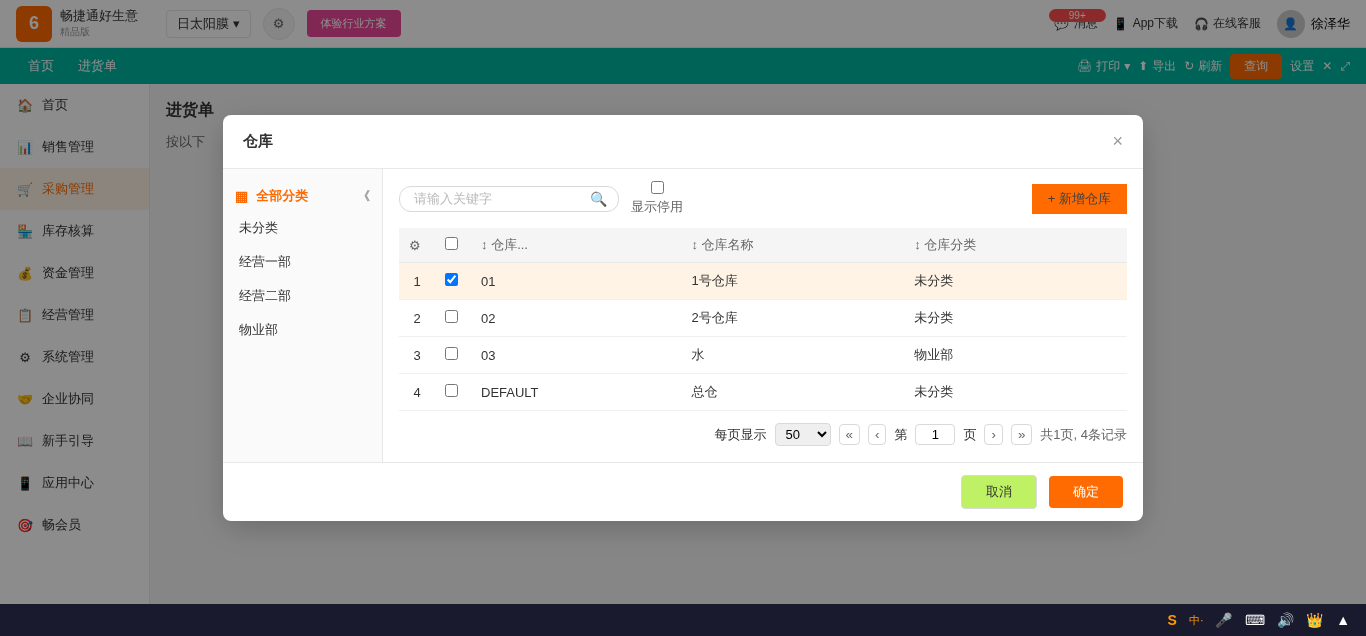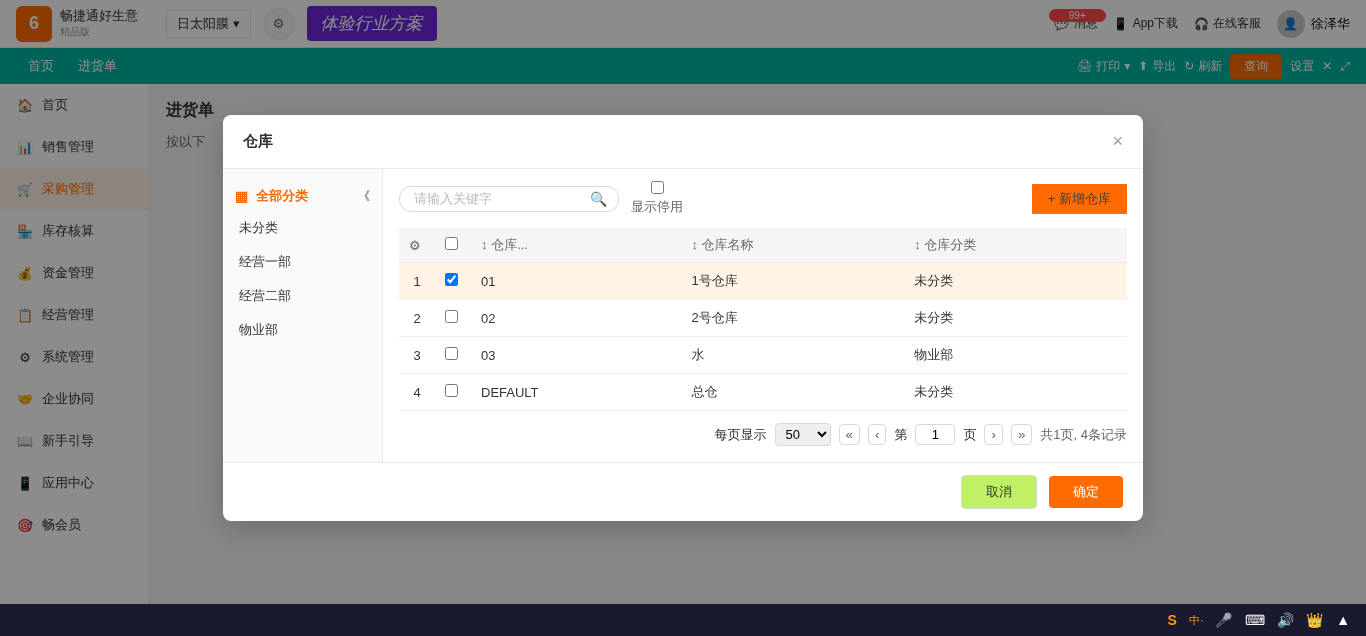--- a/index.html
+++ b/index.html
@@ -28,23 +28,23 @@
     }
     .logo-text { font-size: 13px; color: #333; line-height: 1.3; }
     .logo-sub { font-size: 10px; color: #999; }
     .header-middle { flex: 1; display: flex; align-items: center; gap: 12px; }
     .store-selector {
       display: flex; align-items: center; gap: 4px;
       border: 1px solid #e8e8e8; border-radius: 4px;
       padding: 4px 10px; cursor: pointer; color: #333;
     }
     .trial-btn {
-      background: #6d28d9; color: #fff;
+      background: #ec4899; color: #fff;
       border: none; border-radius: 4px;
-      padding: 6px 14px; cursor: pointer; font-size: 17px; font-style: italic;
+      padding: 6px 14px; cursor: pointer; font-size: 11px;
     }
     .gear-btn {
       width: 32px; height: 32px; border-radius: 50%;
       background: #f5f5f5; border: 1px solid #e8e8e8;
       display: flex; align-items: center; justify-content: center;
       cursor: pointer; color: #666;
     }
     .header-right { display: flex; align-items: center; gap: 16px; }
     .header-icon-item { display: flex; align-items: center; gap: 4px; cursor: pointer; color: #333; font-size: 12px; position: relative; }
     .badge {

